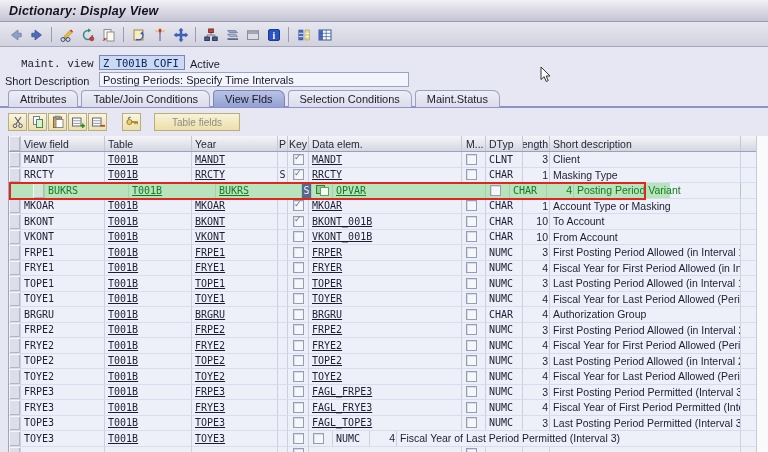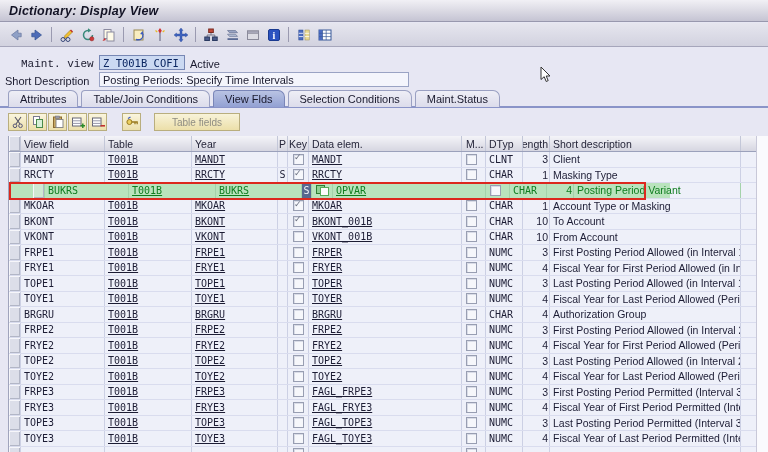--- a/index.html
+++ b/index.html
@@ -611,21 +611,20 @@
     </div>
         <div class="trow">
       <div class="cell sel"></div>
       <div class="cell c-view">TOYE3</div>
       <div class="cell c-table">T001B</div>
       <div class="cell c-field">TOYE3</div>
       <div class="cell c-p"></div>
       <div class="cell c-key">
             <span class="chk unchecked"></span>
           </div>
-      <div class="cell c-data">FAGL_TOYE3</div>
       <div class="cell c-m">
             <span class="chk unchecked"></span>
           </div>
       <div class="cell c-dtyp">NUMC</div>
       <div class="cell c-len">4</div>
       <div class="cell c-desc">Fiscal Year of Last Period Permitted (Interval 3)</div>
       <div class="cell c-tail"></div>
     </div>
         <div class="trow">
       <div class="cell sel"></div>

